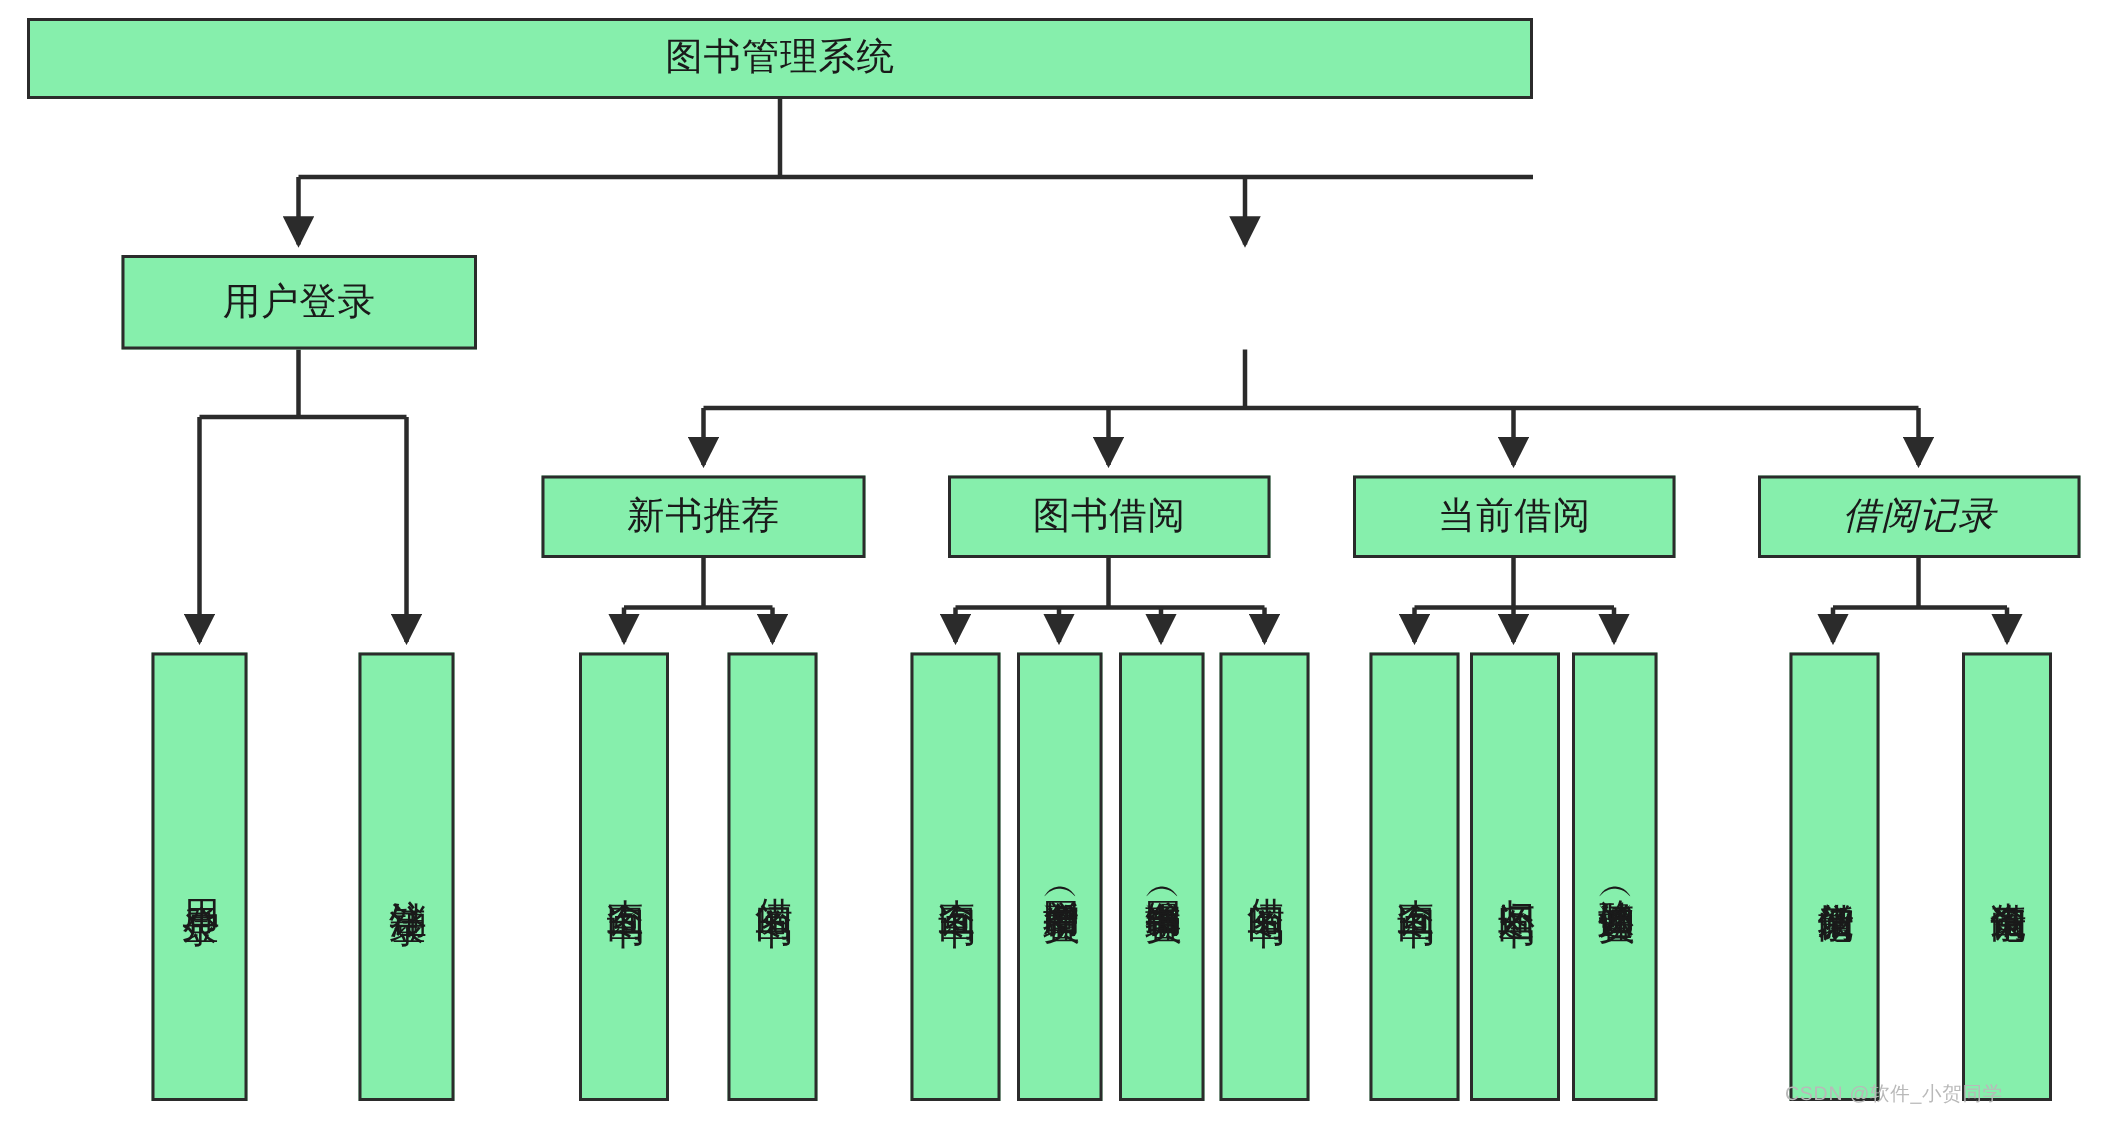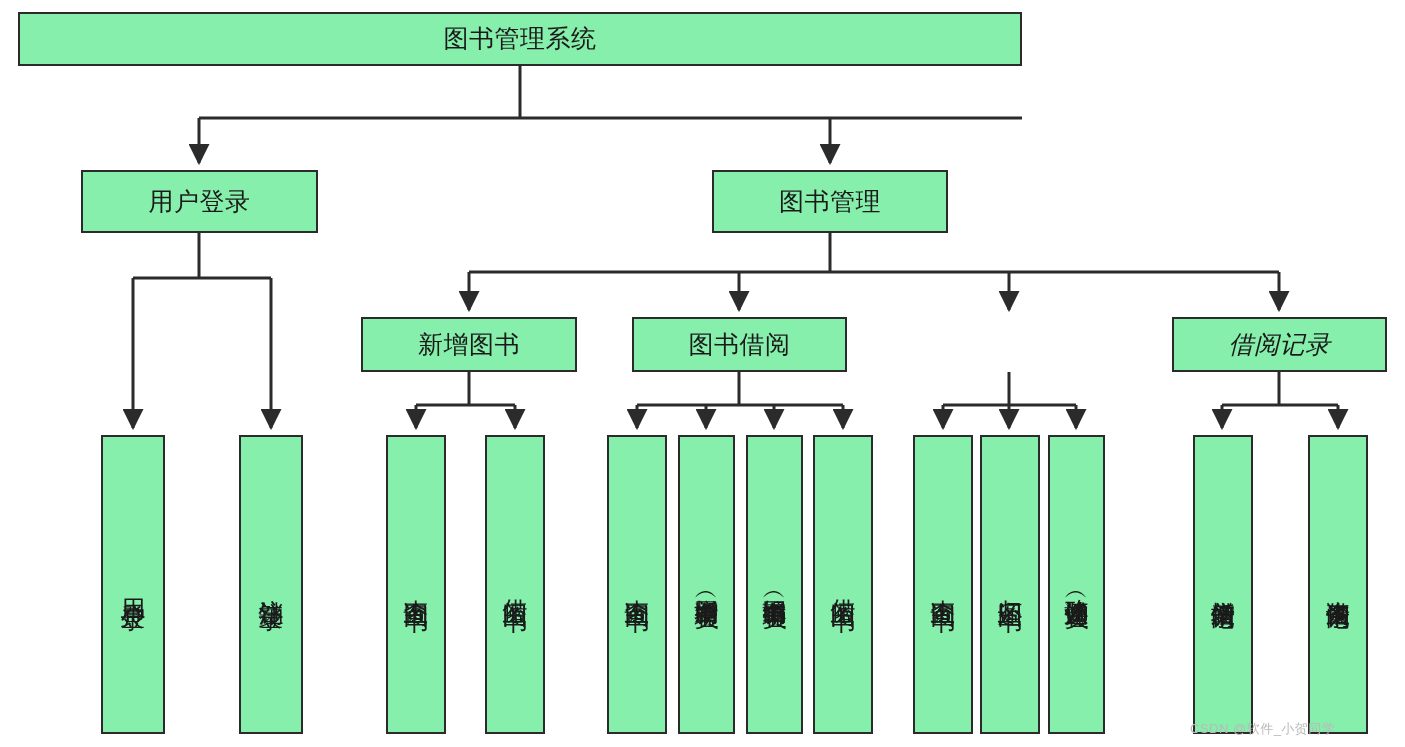--- a/index.html
+++ b/index.html
@@ -129,32 +129,32 @@
   </svg>
 
   <div class="node horizontal" style="left:18px; top:12px; width:1004px; height:54px;">
     <span class="node-label">图书管理系统</span>
   </div>
 
   <div class="node horizontal" style="left:81px; top:170px; width:237px; height:63px;">
     <span class="node-label">用户登录</span>
   </div>
 
-  <div class="node horizontal" style="left:712px; top:170px; width:236px; height:63px;">
-    <span class="node-label">图书管理</span>
-  </div>
 
   <div class="node horizontal" style="left:361px; top:317px; width:216px; height:55px;">
-    <span class="node-label">新增图书</span>
+    <span class="node-label">新书推荐</span>
   </div>
 
   <div class="node horizontal" style="left:632px; top:317px; width:215px; height:55px;">
     <span class="node-label">图书借阅</span>
   </div>
 
+  <div class="node horizontal" style="left:902px; top:317px; width:215px; height:55px;">
+    <span class="node-label">当前借阅</span>
+  </div>
 
   <div class="node horizontal" style="left:1172px; top:317px; width:215px; height:55px;font-style:italic;">
     <span class="node-label">借阅记录</span>
   </div>
 
   <div class="node vertical" style="left:101px; top:435px; width:64px; height:299px;">
     <span class="node-label">用户登录</span>
   </div>
 
   <div class="node vertical" style="left:239px; top:435px; width:64px; height:299px;">

